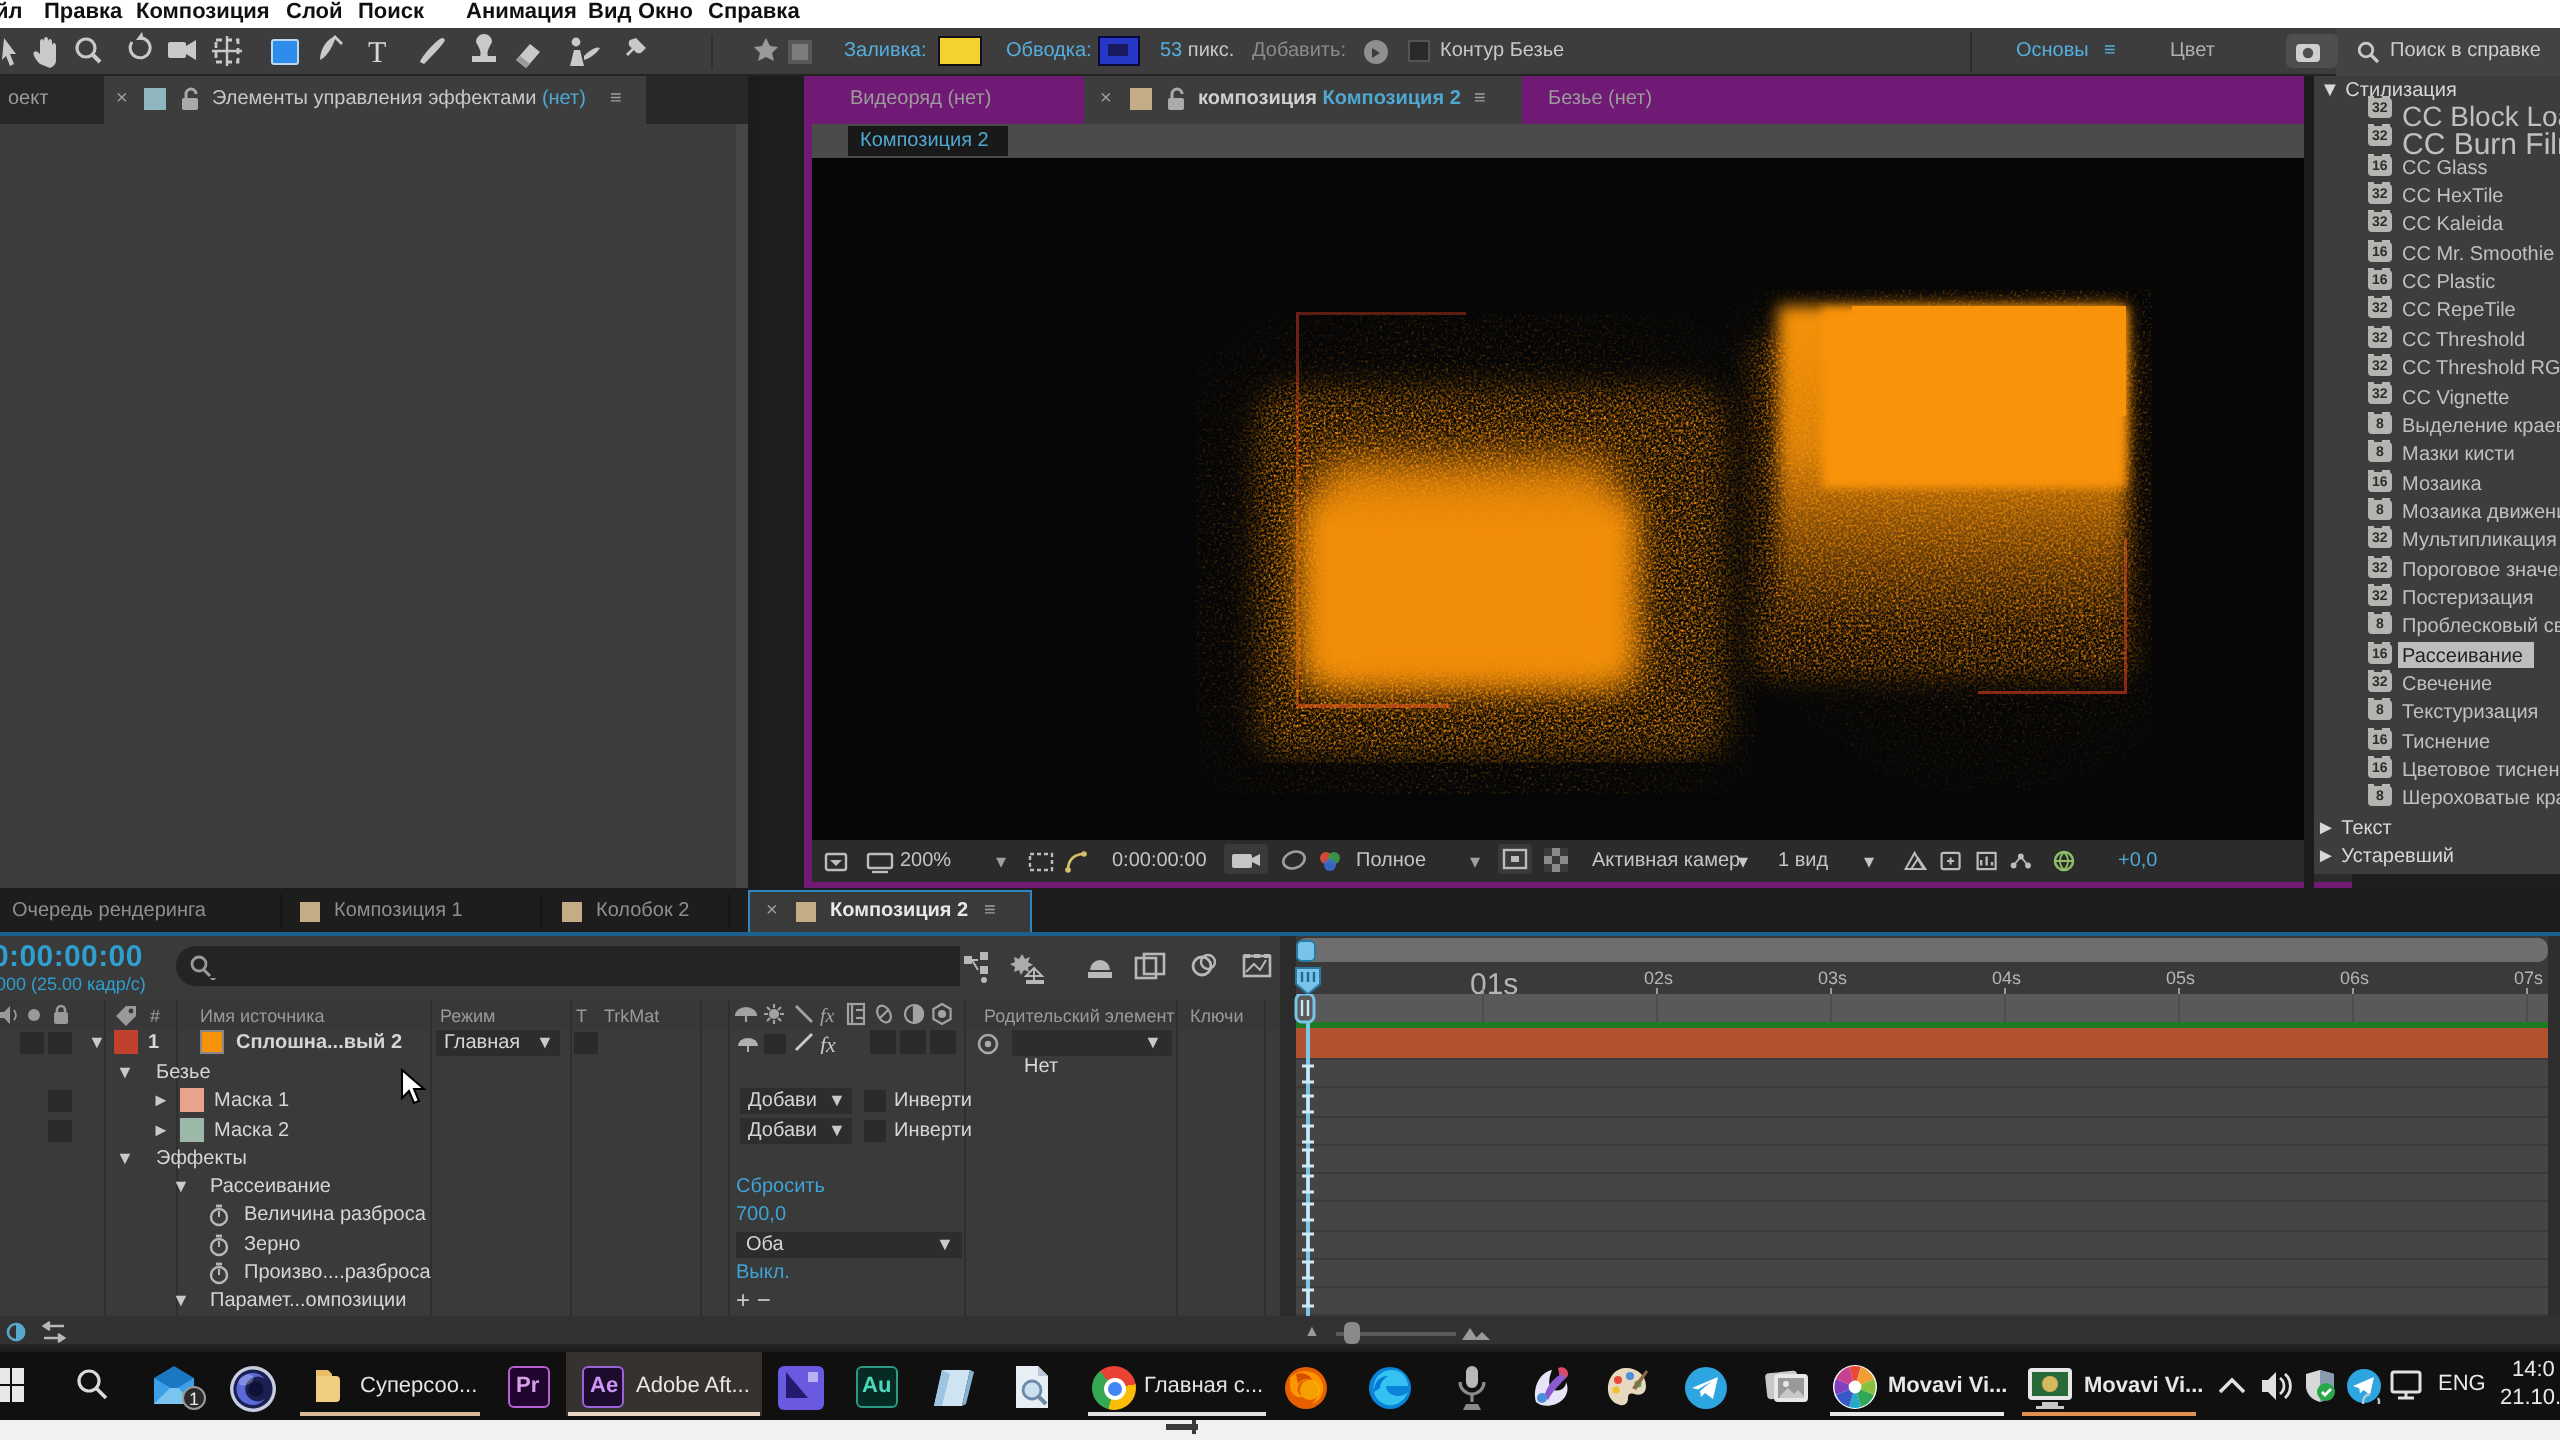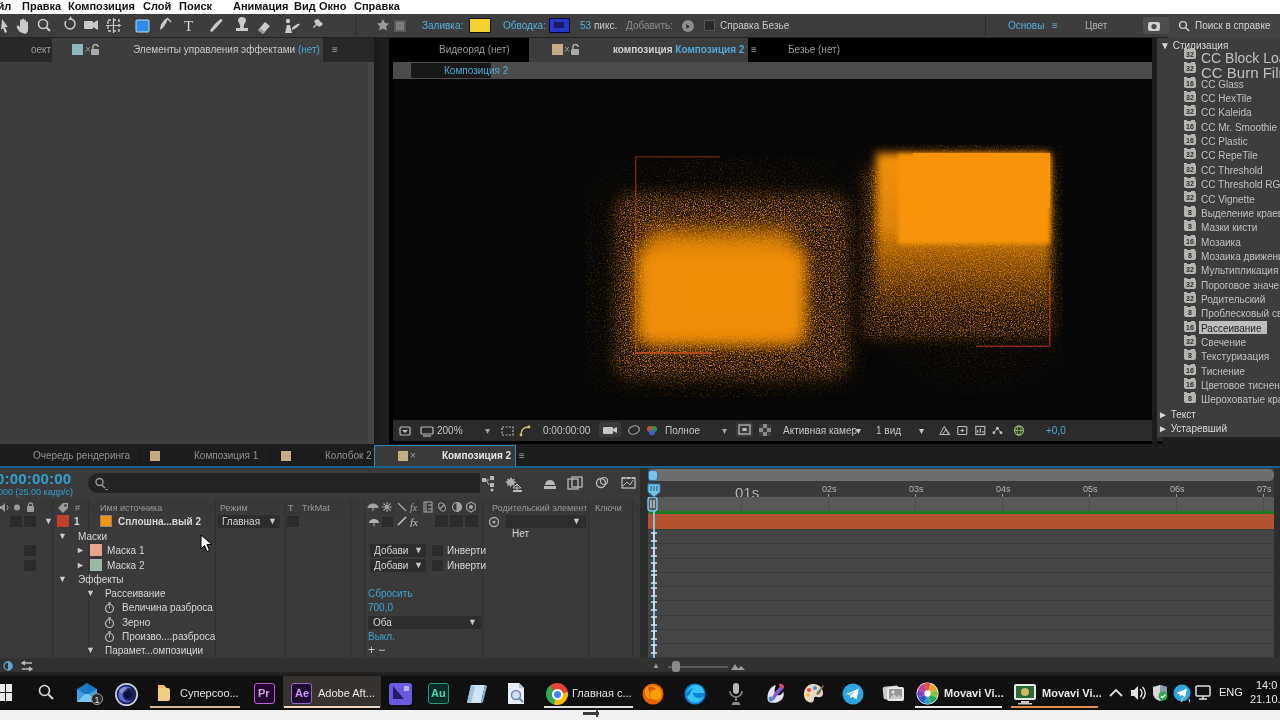--- a/index.html
+++ b/index.html
@@ -13,21 +13,21 @@
   font-size:11px; font-weight:bold; }
 #menubar span { position:absolute; top:0px; white-space:nowrap; }
 
 
 #toolbar { left:0; top:14px; width:1280px; height:24px; background:#3d3d3d; border-bottom:1px solid #232323;}
 .tbtxt { position:absolute; font-size:10px; color:#c8c8c8; top:6px; }
 .cyan { color:#56aede; }
 .graytx { color:#8b8b8b; }
 
 
-.t10 { font-size:10px;margin-left:27px; }
+.t10 { font-size:10px; }
 
 
 #tl-tabs { left:0; top:444px; width:1280px; height:23px; background:#1d1d1d; }
 
 
 #taskbar { left:0; top:676px; width:1280px; height:34px; background:#101010; }
 #bottomstrip { left:0; top:710px; width:1280px; height:10px; background:#f1f1f1; }
 </style>
 </head>
 <body>
@@ -94,21 +94,21 @@
   <span class="tbtxt cyan" style="left:503px">Обводка:</span>
   <div class="abs" style="left:549px;top:4px;width:21px;height:15px;background:#2538c8;border:1px solid #0a0a3a"></div>
   <div class="abs" style="left:554px;top:8px;width:10px;height:6px;background:#1a1a5e"></div>
   <span class="tbtxt" style="left:580px"><span class="cyan">53</span> пикс.</span>
   <span class="tbtxt graytx" style="left:626px">Добавить:</span>
   <div class="abs" style="left:682px;top:6px;width:12px;height:12px;border-radius:6px;background:#8f8f8f"></div>
       <svg class="abs" style="left:685px;top:9px" width="7" height="7" viewBox="0 0 7 7">
         <path d="M1 1 L5 3.5 L1 6 Z" fill="#3d3d3d"></path>
       </svg>
   <div class="abs" style="left:704px;top:6px;width:11px;height:11px;background:#2a2a2a;border:1px solid #555"></div>
-  <span class="tbtxt" style="left:720px">Справка Безье</span>
+  <span class="tbtxt" style="left:720px">Контур Безье</span>
   <div class="abs" style="left:985px;top:2px;width:1px;height:20px;background:#2c2c2c"></div>
       <div class="abs" style="left:1168px;top:0px;width:112px;height:24px;background:#434343"></div>
       <span class="tbtxt cyan" style="left:1008px">Основы</span>
   <span class="tbtxt cyan" style="left:1052px">≡</span>
   <span class="tbtxt" style="left:1085px;color:#b0b0b0">Цвет</span>
   <div class="abs" style="left:1143px;top:3px;width:26px;height:17px;background:#4e4e4e;border-radius:3px"></div>
   <svg class="abs" style="left:1147px;top:6px" width="18" height="12" viewBox="0 0 18 12">
     <rect x="1" y="2" width="12" height="9" rx="2" fill="#cfcfcf"></rect>
         <circle cx="7" cy="6.5" r="2.6" fill="#4e4e4e"></circle>
   </svg>
@@ -129,21 +129,21 @@
     <rect x="1" y="6" width="8" height="6" rx="1" fill="#aaaaaa"></rect>
     <path d="M3 6 V4 a2.5 2.5 0 0 1 5 0" fill="none" stroke="#aaaaaa" stroke-width="1.5"></path>
   </svg>
   <span class="abs t10" style="left:106px;top:6px;color:#c9c9c9">Элементы управления эффектами <span style="color:#4fa8d2">(нет)</span></span>
   <span class="abs t10" style="left:305px;top:6px;color:#9f9f9f">≡</span>
 
   <div class="abs" style="left:0;top:24px;width:374px;height:382px;background:#3d3d3d"></div>
   <div class="abs" style="left:368px;top:24px;width:6px;height:382px;background:#464646"></div>
 </div>
 
-<div class="abs" style="left:389px;top:38px;width:774px;height:406px;background:#000000">
+<div class="abs" style="left:402px;top:38px;width:774px;height:406px;background:#701a75">
 
   <span class="abs t10" style="left:23px;top:6px;color:#9b9b9b">Видеоряд (нет)</span>
   <div class="abs" style="left:140px;top:0;width:219px;height:24px;background:#3d3d3d"></div>
   <span class="abs t10" style="left:148px;top:6px;color:#9f9f9f">×</span>
   <div class="abs" style="left:163px;top:6px;width:11px;height:11px;background:#c4ad85"></div>
   <svg class="abs" style="left:181px;top:5px" width="10" height="13" viewBox="0 0 10 13">
     <rect x="1" y="6" width="8" height="6" rx="1" fill="#aaaaaa"></rect>
     <path d="M3 6 V4 a2.5 2.5 0 0 1 5 0" fill="none" stroke="#aaaaaa" stroke-width="1.5"></path>
   </svg>
   <span class="abs t10" style="left:197px;top:6px;color:#d0d0d0;font-weight:bold">композиция <span style="color:#4fa8d2">Композиция 2</span></span>
@@ -349,21 +349,21 @@
       <div class="abs" style="left:29px;top:226px;width:12px;height:10px;background:#b4b4b0;border-radius:2px"></div>
 <span class="abs" style="left:31px;top:228px;font-size:7px;color:#2e2e2a;font-weight:bold">32</span>
 <span class="abs" style="left:46px;top:227px;font-size:10px;color:#c0c0c0;white-space:nowrap">Мультипликация</span>
 <div class="abs" style="left:29px;top:240px;width:11px;height:2px;background:linear-gradient(90deg,#b9b9b5 0 3px,transparent 3px 7px,#b9b9b5 7px 10px)"></div>
       <div class="abs" style="left:29px;top:241px;width:12px;height:10px;background:#b4b4b0;border-radius:2px"></div>
 <span class="abs" style="left:31px;top:243px;font-size:7px;color:#2e2e2a;font-weight:bold">32</span>
 <span class="abs" style="left:46px;top:242px;font-size:10px;color:#c0c0c0;white-space:nowrap">Пороговое значени</span>
 <div class="abs" style="left:29px;top:254px;width:11px;height:2px;background:linear-gradient(90deg,#b9b9b5 0 3px,transparent 3px 7px,#b9b9b5 7px 10px)"></div>
       <div class="abs" style="left:29px;top:255px;width:12px;height:10px;background:#b4b4b0;border-radius:2px"></div>
 <span class="abs" style="left:31px;top:257px;font-size:7px;color:#2e2e2a;font-weight:bold">32</span>
-<span class="abs" style="left:46px;top:256px;font-size:10px;color:#c0c0c0;white-space:nowrap">Родительский</span>
+<span class="abs" style="left:46px;top:256px;font-size:10px;color:#c0c0c0;white-space:nowrap">Постеризация</span>
 <div class="abs" style="left:29px;top:268px;width:11px;height:2px;background:linear-gradient(90deg,#b9b9b5 0 3px,transparent 3px 7px,#b9b9b5 7px 10px)"></div>
       <div class="abs" style="left:29px;top:269px;width:12px;height:10px;background:#b4b4b0;border-radius:2px"></div>
 <span class="abs" style="left:33px;top:271px;font-size:7px;color:#2e2e2a;font-weight:bold">8</span>
 <span class="abs" style="left:46px;top:270px;font-size:10px;color:#c0c0c0;white-space:nowrap">Проблесковый све</span>
 <div class="abs" style="left:29px;top:283px;width:11px;height:2px;background:linear-gradient(90deg,#b9b9b5 0 3px,transparent 3px 7px,#b9b9b5 7px 10px)"></div>
       <div class="abs" style="left:29px;top:284px;width:12px;height:10px;background:#b4b4b0;border-radius:2px"></div>
 <span class="abs" style="left:31px;top:286px;font-size:7px;color:#2e2e2a;font-weight:bold">16</span>
 <div class="abs" style="left:44px;top:283px;width:68px;height:13px;background:#bdbdbd"></div>
 <span class="abs" style="left:46px;top:285px;font-size:10px;color:#222">Рассеивание</span>
 <div class="abs" style="left:29px;top:297px;width:11px;height:2px;background:linear-gradient(90deg,#b9b9b5 0 3px,transparent 3px 7px,#b9b9b5 7px 10px)"></div>
@@ -534,21 +534,21 @@
 <div class="abs" style="left:450px;top:47px;width:13px;height:12px;background:#2b2b2b"></div>
 <div class="abs" style="left:465px;top:47px;width:13px;height:12px;background:#2b2b2b"></div>
 <svg class="abs" style="left:488px;top:48px" width="12" height="12" viewBox="0 0 12 12">
         <circle cx="6" cy="6" r="4.5" fill="none" stroke="#a8a8a8" stroke-width="1.3"></circle>
         <circle cx="6" cy="6" r="1.6" fill="#a8a8a8"></circle>
       </svg>
 <div class="abs" style="left:506px;top:47px;width:80px;height:13px;background:#2d2d2d"></div>
 <span class="abs" style="left:512px;top:60px;font-size:10px;color:#d6d6d6">Нет</span>
       <span class="abs" style="left:572px;top:48px;color:#c9c9c9;font-size:9px">▼</span>
 <span class="abs" style="left:58px;top:63px;color:#c9c9c9;font-size:9px">▼</span>
-<span class="abs" style="left:78px;top:63px;font-size:10px;color:#d6d6d6">Маски</span>
+<span class="abs" style="left:78px;top:63px;font-size:10px;color:#d6d6d6">Безье</span>
 <div class="abs" style="left:24px;top:77px;width:12px;height:11px;background:#2b2b2b"></div>
 <span class="abs" style="left:76px;top:77px;color:#c9c9c9;font-size:9px">►</span>
 <div class="abs" style="left:90px;top:76px;width:12px;height:12px;background:#e8a38c"></div>
 <span class="abs" style="left:107px;top:77px;font-size:10px;color:#d6d6d6">Маска 1</span>
 <div class="abs" style="left:370px;top:76px;width:56px;height:13px;background:#2d2d2d"></div>
 <span class="abs" style="left:374px;top:77px;font-size:10px;color:#d6d6d6">Добави</span>
       <span class="abs" style="left:414px;top:77px;color:#c9c9c9;font-size:9px">▼</span>
 <div class="abs" style="left:432px;top:77px;width:11px;height:11px;background:#2b2b2b"></div>
 <span class="abs" style="left:447px;top:77px;font-size:10px;color:#d6d6d6">Инверти</span>
 <div class="abs" style="left:24px;top:92px;width:12px;height:11px;background:#2b2b2b"></div>

